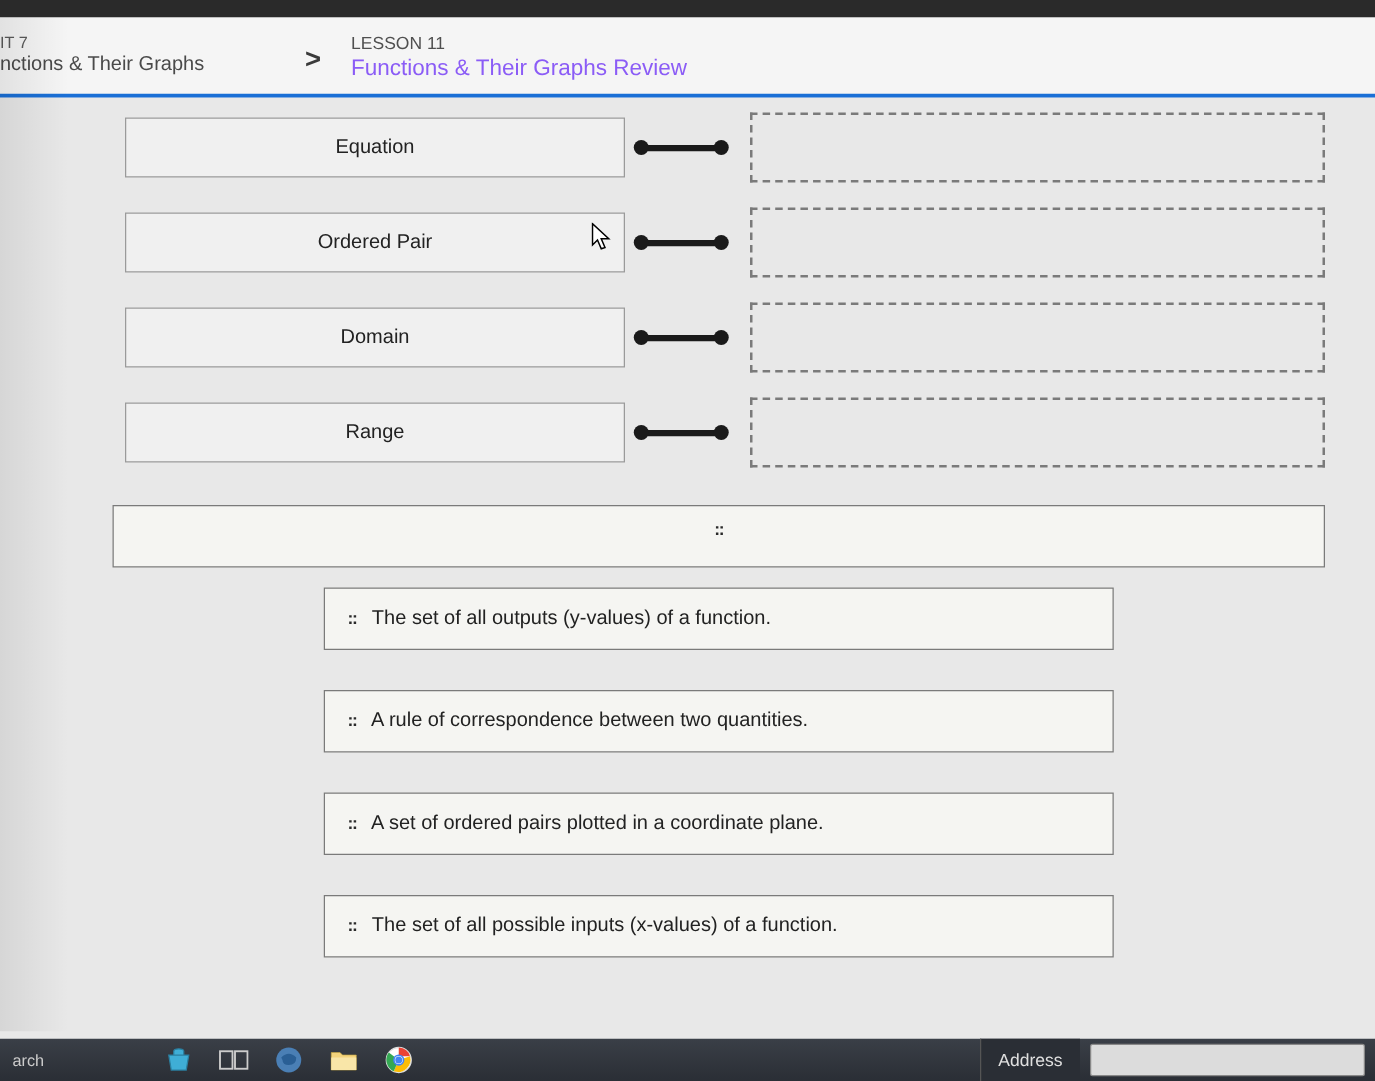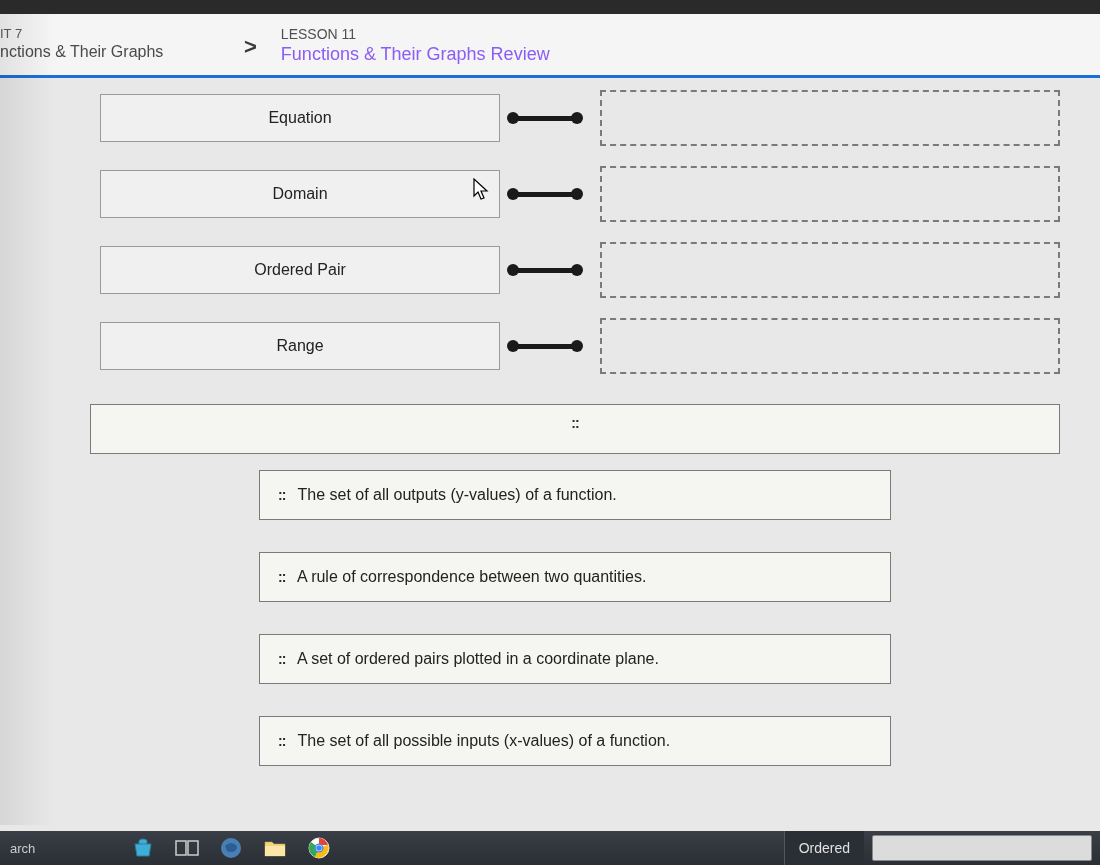--- a/index.html
+++ b/index.html
@@ -247,31 +247,31 @@
         <span>Equation</span>
       </div>
     <div class="connector">
         <div class="connector-line"></div>
       </div>
     <div class="drop-zone"></div>
   </div>
 
   <div class="match-row">
     <div class="term-box">
-        <span>Domain</span>
+        <span>Ordered Pair</span>
       </div>
     <div class="connector">
         <div class="connector-line"></div>
       </div>
     <div class="drop-zone"></div>
   </div>
 
   <div class="match-row">
     <div class="term-box">
-        <span>Ordered Pair</span>
+        <span>Domain</span>
       </div>
     <div class="connector">
         <div class="connector-line"></div>
       </div>
     <div class="drop-zone"></div>
   </div>
 
   <div class="match-row">
     <div class="term-box">
         <span>Range</span>
@@ -357,15 +357,15 @@
           <circle cx="12" cy="12" r="10" fill="none" stroke="#ddd"></circle>
           <path d="M12 2 A10 10 0 0 1 21 9 L12 9 Z" fill="#ea4335"></path>
           <path d="M21 9 A10 10 0 0 1 8 21 L12 12 Z" fill="#fbbc05"></path>
           <path d="M8 21 A10 10 0 0 1 4 6 L12 12 Z" fill="#34a853"></path>
           <circle cx="12" cy="12" r="4.5" fill="#4285f4"></circle>
           <circle cx="12" cy="12" r="3.2" fill="#fff"></circle>
           <circle cx="12" cy="12" r="2.8" fill="#4285f4"></circle>
         </svg>
     </div>
   </div>
-  <div class="address-label">Ordered</div>
+  <div class="address-label">Address</div>
   <div class="address-input"></div>
 </div>
 
 </body></html>

